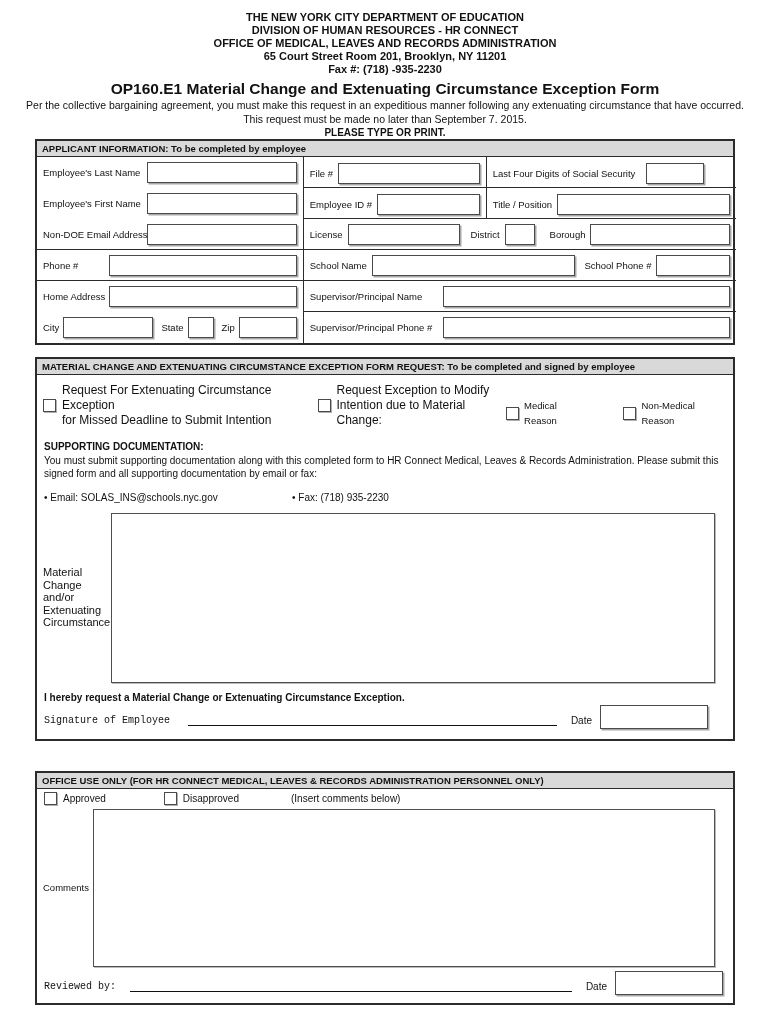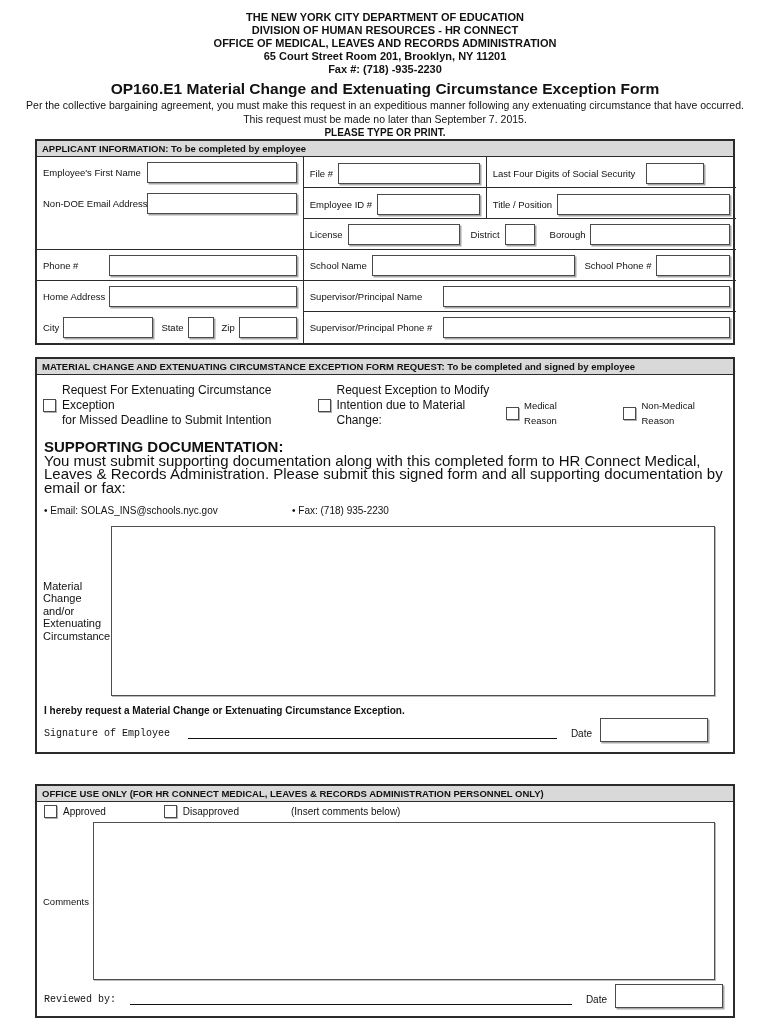--- a/index.html
+++ b/index.html
@@ -53,21 +53,21 @@
   
   .opt-row { display:flex; align-items:flex-start; padding:8px 16px 9px 6px; }
   .opt { display:flex; align-items:center; gap:6px; }
   .opt1 { width:306px; }
   .opt-text { font-size:12px; line-height:15px; }
   .opt-line2 { display:flex; align-items:center; }
   .mini-opt { display:flex; align-items:center; gap:5px; font-size:9.5px; }
   .mini-opt-1 { margin-left:14px; }
   .mini-opt-2 { margin-left:42px; }
 
-  .supdoc { padding:3px 7px 0 7px; font-size:15px; line-height:13.5px; }
+  .supdoc { padding:3px 7px 0 7px; font-size:10px; line-height:13.5px; }
   .supdoc-title { font-weight:700; }
   .bullets { display:flex; padding:11px 7px 2px 7px; font-size:10px; }
   .bullet-email { width:248px; }
 
   .bigbox-wrap { display:flex; padding:8px 18px 4px 6px; }
   .bigbox-label { width:68px; font-size:11px; line-height:12.5px; display:flex; flex-direction:column; justify-content:center; }
   .bigbox { flex:1; height:170px; border:1.5px solid #4f4f4f; box-shadow:1px 1px 0 #bbb; background:#fff; resize:none; outline:none; font:inherit; font-size:10px; padding:3px; }
 
   .decl { font-weight:700; font-size:10px; padding:5px 7px 0 7px; }
   .sigrow { display:flex; align-items:flex-end; padding:2px 25px 10px 7px; }
@@ -109,20 +109,24 @@
   </div>
 
   <div class="content">
 
     <section class="sec mt-sec1">
       <div class="sec-bar">APPLICANT INFORMATION: To be completed by employee</div>
       <div class="agrid">
 
         <div class="acol-l">
           <div class="acell" style="height:93px;">
+            <div class="frow">
+              <span class="lbl" style="width:100px;">Employee's Last Name</span>
+              <input type="text" class="fbox grow" style="">
+            </div>
             <div class="frow">
               <span class="lbl" style="width:100px;">Employee's First Name</span>
               <input type="text" class="fbox grow" style="">
             </div>
             <div class="frow">
               <span class="lbl" style="width:100px;">Non-DOE Email Address</span>
               <input type="text" class="fbox grow" style="">
             </div>
           </div>
           <div class="acell" style="height:31px;">

